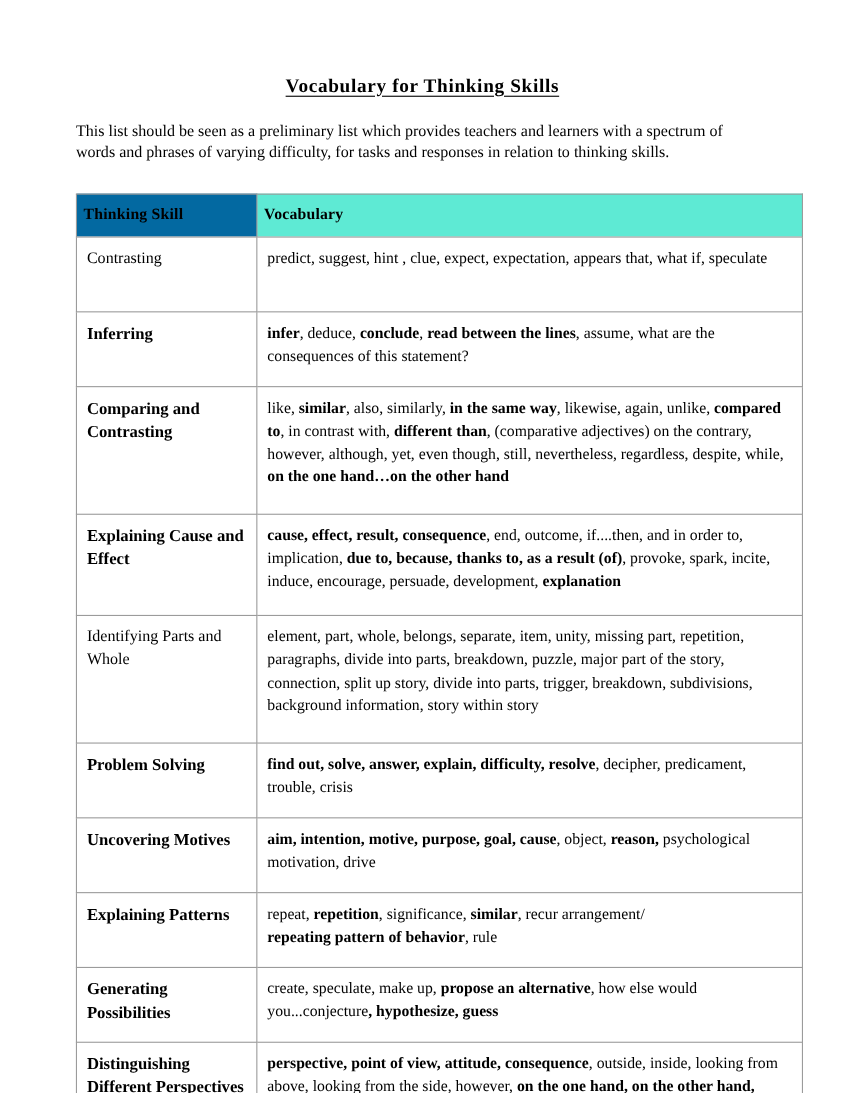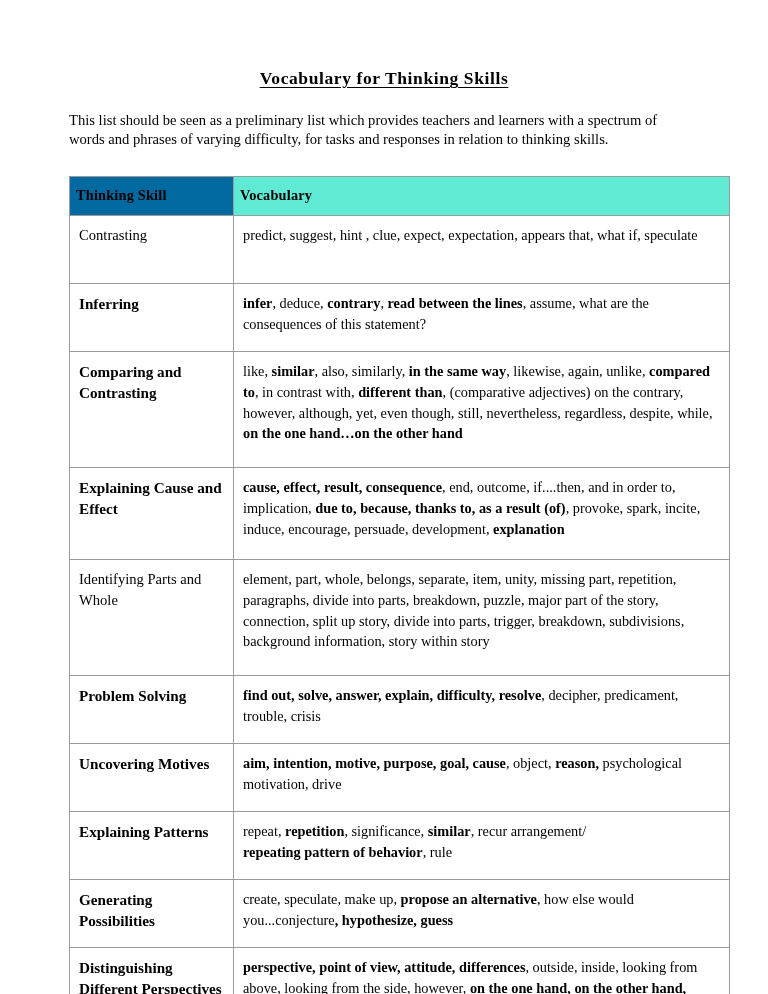--- a/index.html
+++ b/index.html
@@ -127,21 +127,21 @@
           <th style="background: #5eead4; border-color: rgb(155, 155, 155);">Vocabulary</th>
         </tr>
       </thead>
       <tbody>
         <tr class="r-predicting">
           <td class="skill" style="border-color: rgb(155, 155, 155);">Contrasting</td>
           <td class="vocab-cell" style="border-color: rgb(155, 155, 155);"><span>predict, suggest, hint , clue, expect, expectation, appears that, what if, speculate</span></td>
         </tr>
         <tr class="r-inferring">
           <td class="skill bold" style="border-color: rgb(155, 155, 155);">Inferring</td>
-          <td class="vocab-cell" style="border-color: rgb(155, 155, 155);"><b>infer</b><span>, deduce, </span><b>contrary</b><span>, </span><b>read between the lines</b><span>, assume, what are the consequences of this statement?</span></td>
+          <td class="vocab-cell" style="border-color: rgb(155, 155, 155);"><b>infer</b><span>, deduce, </span><b>conclude</b><span>, </span><b>read between the lines</b><span>, assume, what are the consequences of this statement?</span></td>
         </tr>
         <tr class="r-comparing">
           <td class="skill bold" style="border-color: rgb(155, 155, 155);">Comparing and Contrasting</td>
           <td class="vocab-cell" style="border-color: rgb(155, 155, 155);"><span>like, </span><b>similar</b><span>, also, similarly, </span><b>in the same way</b><span>, likewise, again, unlike, </span><b>compared to</b><span>, in contrast with, </span><b>different than</b><span>, (comparative adjectives) on the contrary, however, although, yet, even though, still, nevertheless, regardless, despite, while, </span><b>on the one hand…on the other hand</b></td>
         </tr>
         <tr class="r-cause">
           <td class="skill bold" style="border-color: rgb(155, 155, 155);">Explaining Cause and Effect</td>
           <td class="vocab-cell" style="border-color: rgb(155, 155, 155);"><b>cause,  effect, result, consequence</b><span>, end,  outcome, if....then, and in order to, implication, </span><b>due to, because, thanks to, as a result (of)</b><span>, provoke, spark, incite, induce, encourage, persuade, development, </span><b>explanation</b></td>
         </tr>
         <tr class="r-parts">
@@ -159,19 +159,19 @@
         <tr class="r-patterns">
           <td class="skill bold" style="border-color: rgb(155, 155, 155);">Explaining Patterns</td>
           <td class="vocab-cell nowrapfix" style="border-color: rgb(155, 155, 155);"><span>repeat, </span><b>repetition</b><span>, significance, </span><b>similar</b><span>, recur arrangement/</span><br><b>repeating pattern of behavior</b><span>, rule</span></td>
         </tr>
         <tr class="r-generating">
           <td class="skill bold" style="border-color: rgb(155, 155, 155);">Generating Possibilities</td>
           <td class="vocab-cell" style="border-color: rgb(155, 155, 155);"><span>create, speculate, make up, </span><b>propose an alternative</b><span>, how else would you...conjecture</span><b>, hypothesize, guess</b></td>
         </tr>
         <tr class="r-perspective">
           <td class="skill bold" style="border-color: rgb(155, 155, 155);">Distinguishing Different Perspectives</td>
-          <td class="vocab-cell" style="border-color: rgb(155, 155, 155);"><b>perspective, point of view, attitude, differences</b><span>, outside, inside, looking from above, looking from the side, however, </span><b>on the one hand, on the other hand, opinion</b></td>
+          <td class="vocab-cell" style="border-color: rgb(155, 155, 155);"><b>perspective, point of view, attitude, consequence</b><span>, outside, inside, looking from above, looking from the side, however, </span><b>on the one hand, on the other hand, opinion</b></td>
         </tr>
       </tbody>
     </table>
   </div>
 
 </div>
 
 </body></html>

